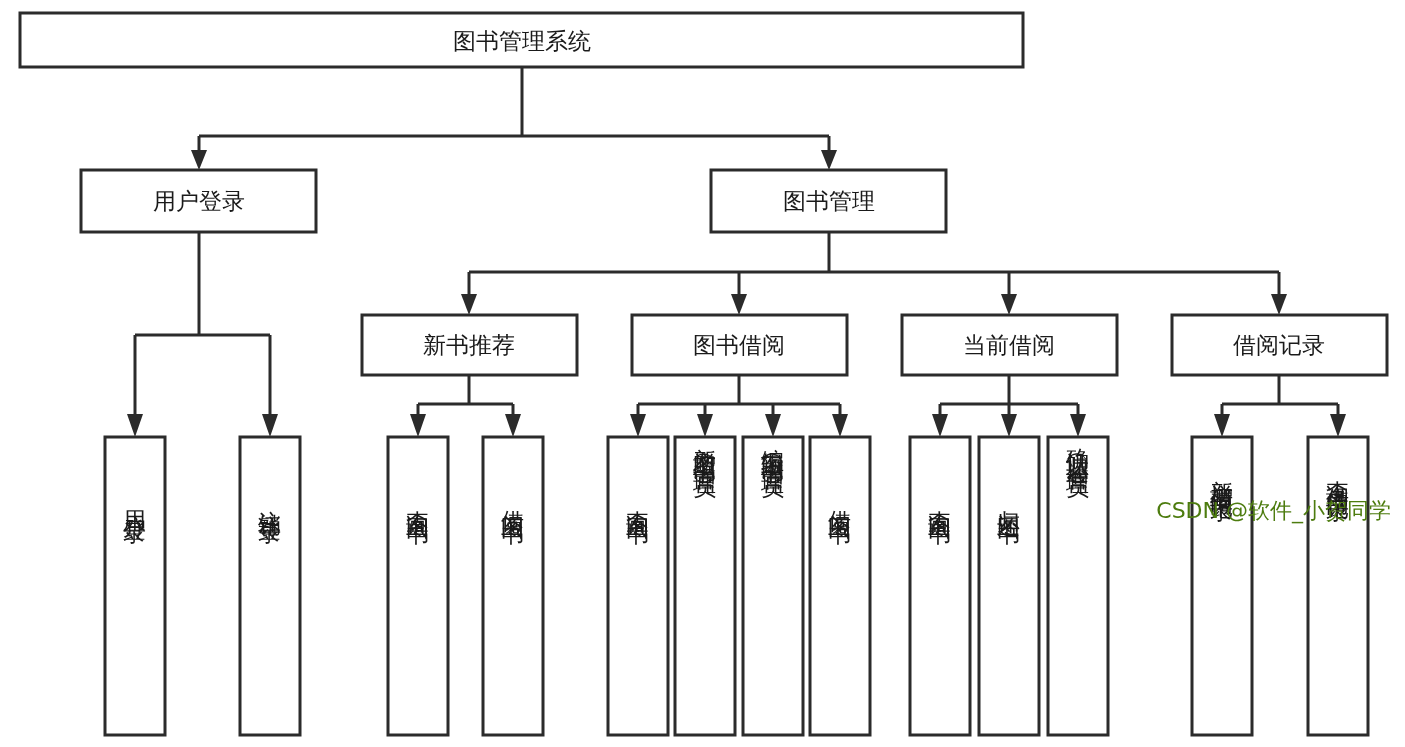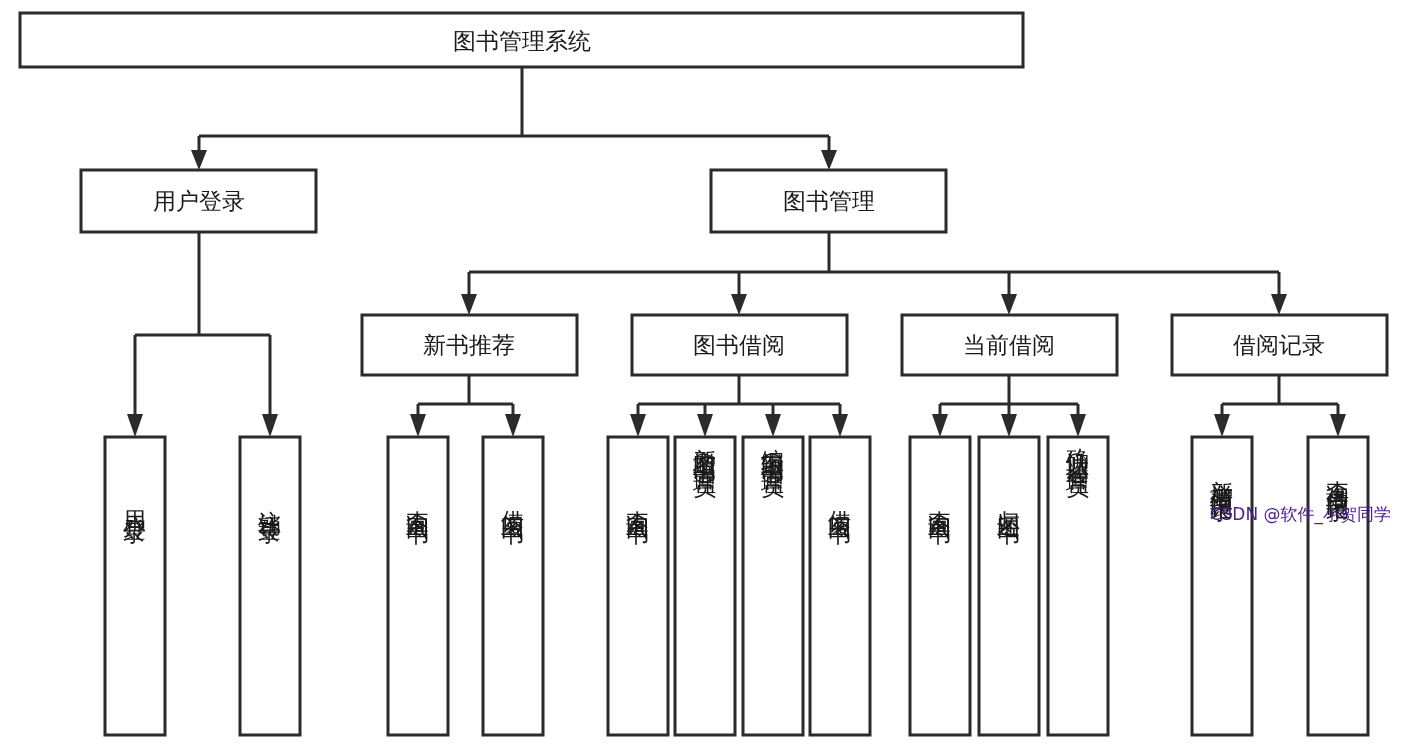--- a/index.html
+++ b/index.html
@@ -58,22 +58,22 @@
     fill: #1a1a1a;
     text-anchor: middle;
     writing-mode: vertical-rl;
     letter-spacing: 4px;
   }
   .watermark {
     position: absolute;
     right: 14px;
     bottom: 6px;
     font-family: "DejaVu Sans", "Liberation Sans", sans-serif;
-    font-size: 17px;
-    color: #4c1d95;
+    font-size: 22px;
+    color: #4d7c0f;
     white-space: nowrap;
     pointer-events: none;
   }
 </style>
 </head>
 <body>
 
 <div id="diagram-root">
 
   <svg class="flowchart" viewBox="0 0 1405 747" xmlns="http://www.w3.org/2000/svg">

